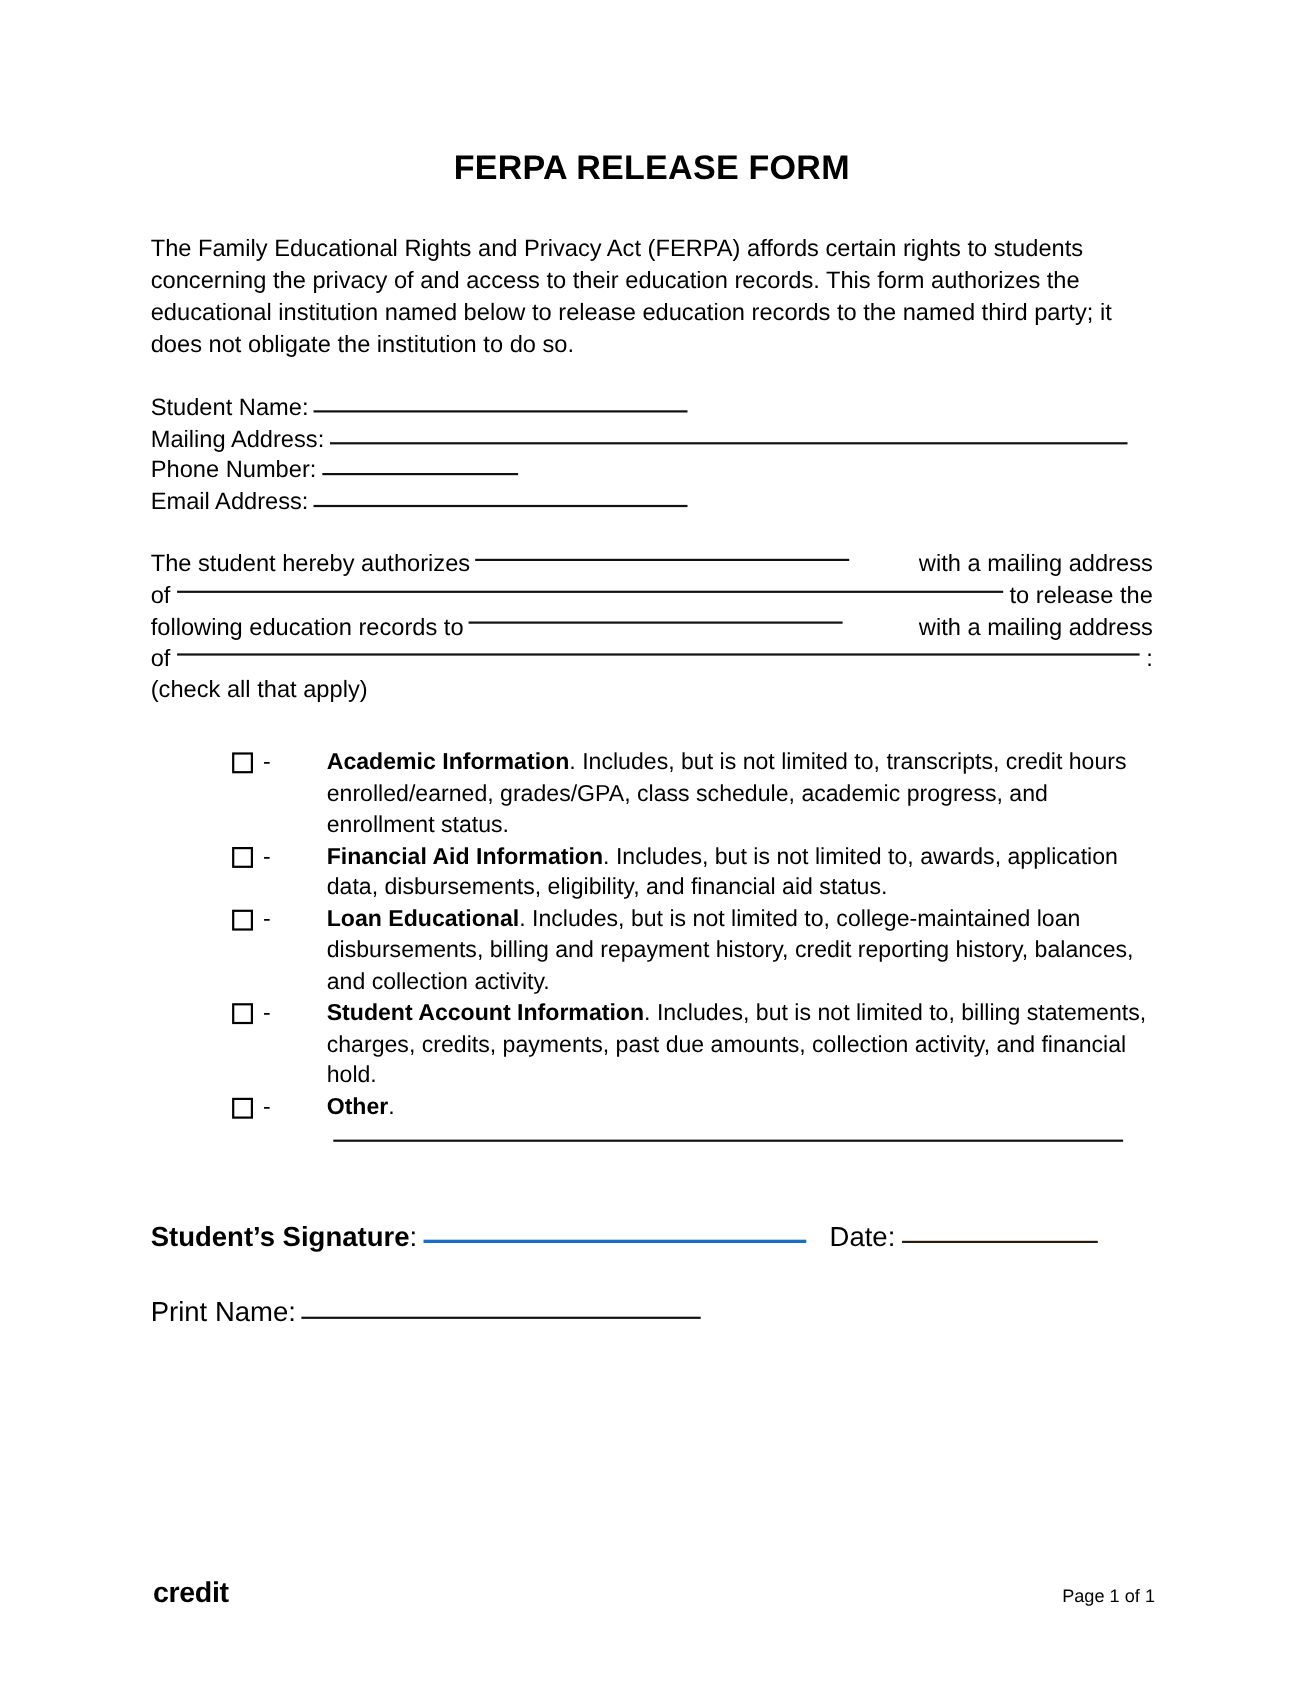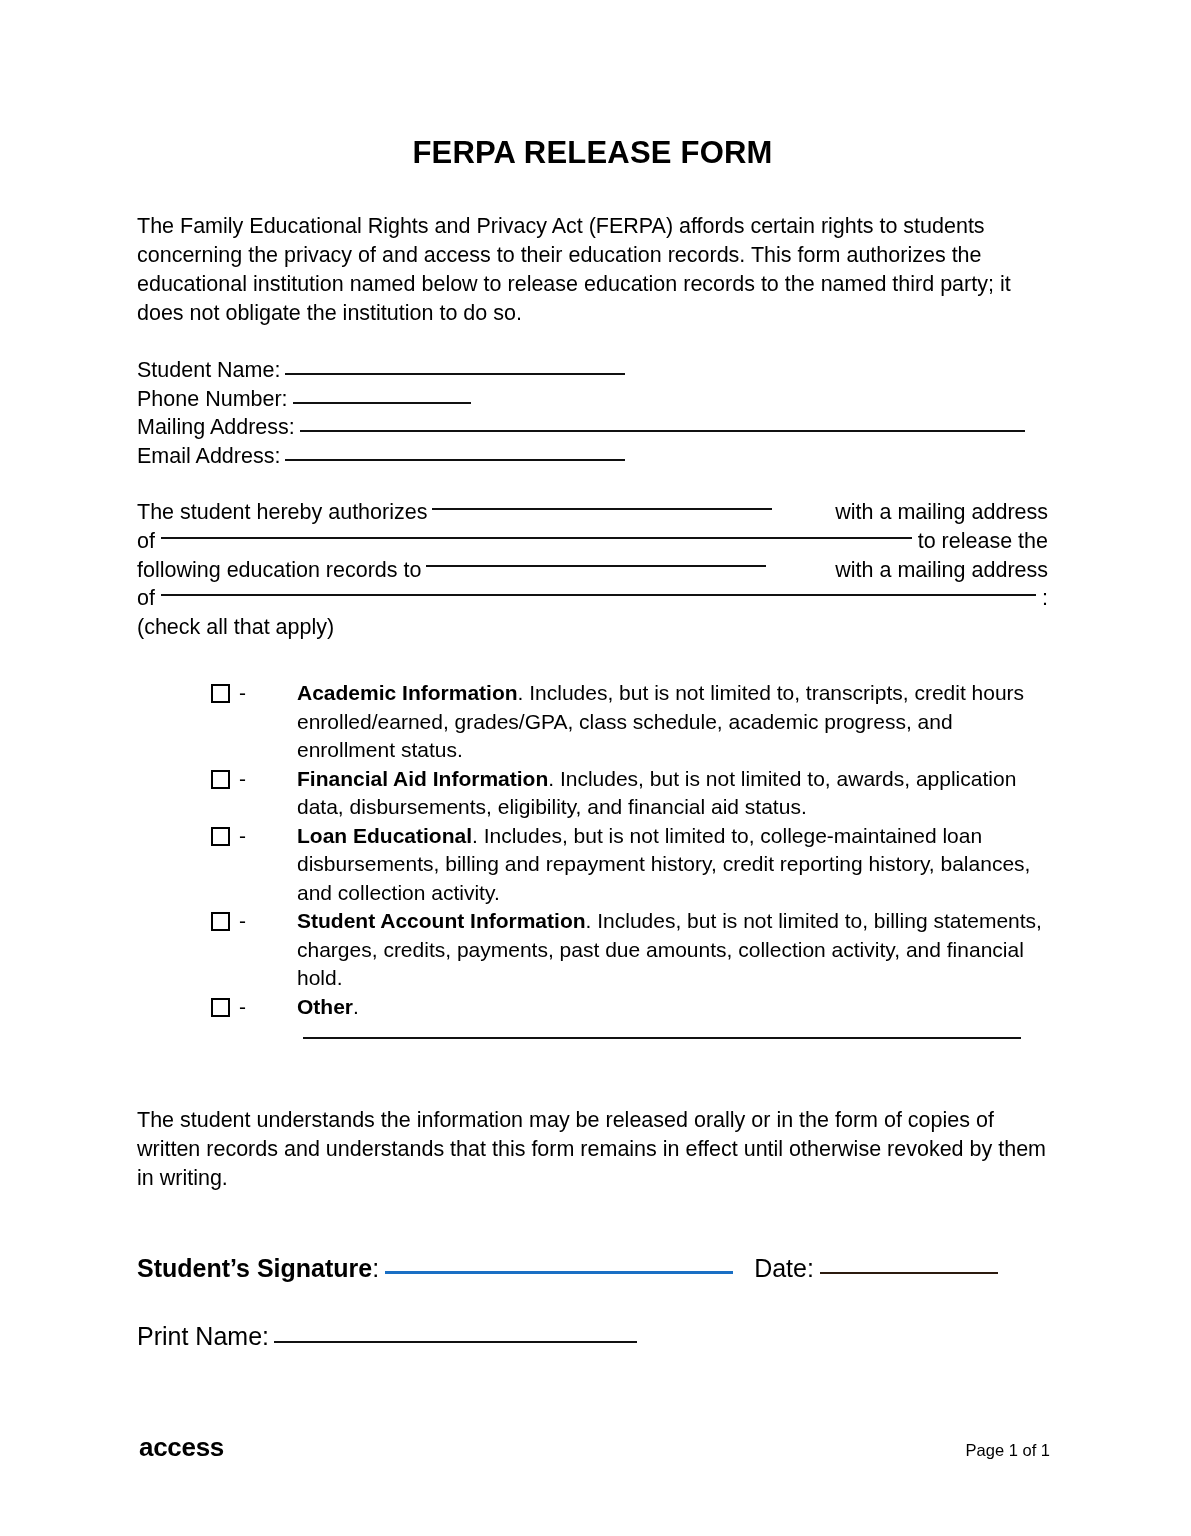--- a/index.html
+++ b/index.html
@@ -183,24 +183,24 @@
 
     <h1 class="doc-title">FERPA RELEASE FORM</h1>
 
     <p class="para intro-para">The Family Educational Rights and Privacy Act (FERPA) affords certain rights to students concerning the privacy of and access to their education records. This form authorizes the educational institution named below to release education records to the named third party; it does not obligate the institution to do so.</p>
 
     <div class="fields">
       <div class="field-row">
         <span>Student Name:</span><span class="rule" style="width:340px"></span>
       </div>
       <div class="field-row">
+        <span>Mailing Address:</span><span class="rule" style="width:725px"></span>
+      </div>
+      <div class="field-row">
         <span>Phone Number:</span><span class="rule" style="width:178px"></span>
-      </div>
-      <div class="field-row">
-        <span>Mailing Address:</span><span class="rule" style="width:725px"></span>
       </div>
       <div class="field-row">
         <span>Email Address:</span><span class="rule" style="width:340px"></span>
       </div>
     </div>
 
     <div class="auth-block">
       <div class="auth-line">
         <span>The student hereby authorizes</span>
         <span class="fill-fixed" style="width:340px"></span>
@@ -253,31 +253,30 @@
       </div>
 
       <div class="check-item">
         <span class="cb-glyph"></span>
         <span class="cb-dash">-</span>
         <span class="cb-text"><b>Other</b><span>.</span><span class="cb-other-line" style="width:718px"></span></span>
       </div>
 
     </div>
 
-    <p class="para closing">The student understands the information may be released orally or in the form of copies of written records and understands that this form remains in effect until otherwise revoked by them in writing.</p>
 
     <div class="sig-block">
       <div class="sig-row">
         <span class="sig-label">Student’s Signature</span><span>:</span><span class="rule-blue" style="width:348px"></span>
         <span style="display:inline-block;width:14px"></span><span>Date:</span><span class="rule-date" style="width:178px"></span>
       </div>
       <div class="sig-row print-row">
         <span>Print Name:</span><span class="rule" style="width:363px"></span>
       </div>
     </div>
 
   </div>
 
   <div class="footer">
-    <div class="brand">access</div>
+    <div class="brand">credit</div>
     <div class="page-num">Page 1 of 1</div>
   </div>
 </div>
 
 </body></html>

